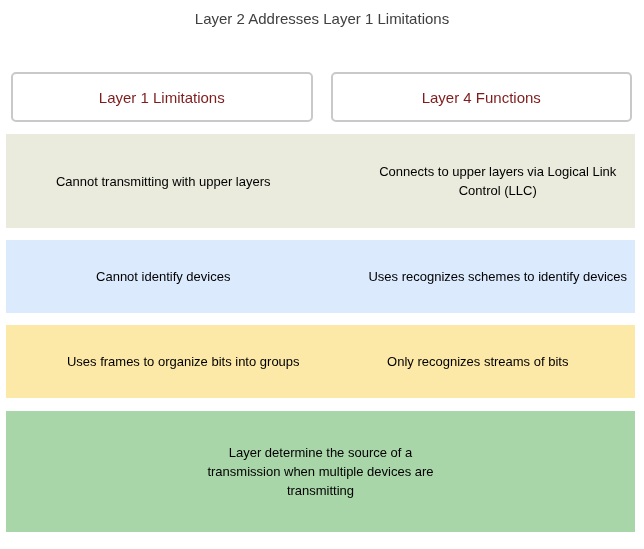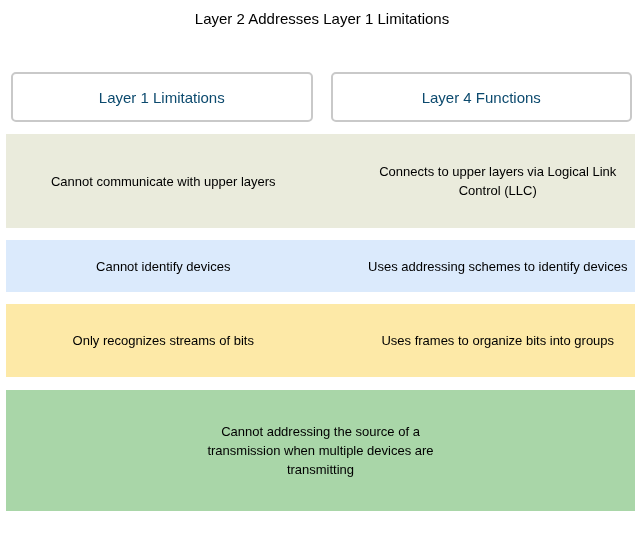--- a/index.html
+++ b/index.html
@@ -16,48 +16,48 @@
     background: #ffffff;
     overflow: hidden;
   }
   .diagram-title {
     margin: 0;
     padding-top: 10px;
     text-align: center;
     font-size: 15px;
     font-weight: 400;
     line-height: 18px;
-    color: #000000;
+    color: #404040;
   }
   .headers {
     display: flex;
     gap: 18px;
     margin: 44px 12px 0 11px;
   }
   .header-box {
     flex: 1 1 0;
     height: 46px;
     background: #ffffff;
     border: 2px solid #c9c9c9;
     border-radius: 5px;
     display: flex;
     align-items: center;
     justify-content: center;
     font-size: 15px;
-    color: #0c4a6e;
+    color: #7f1d1d;
   }
   .rows {
     margin: 0 9px 0 6px;
   }
   .row {
     display: flex;
     margin-top: 12px;
   }
   .row:nth-child(1) { height: 94px; }
-  .row:nth-child(2) { height: 52px; }
+  .row:nth-child(2) { height: 73px; }
   .row:nth-child(3) { height: 73px; margin-top: 12px; }
   .row:nth-child(4) { height: 121px; margin-top: 13px; }
   .cell {
     flex: 1 1 0;
     display: flex;
     align-items: center;
     justify-content: center;
     text-align: center;
     font-size: 13px;
     line-height: 19px;
@@ -80,45 +80,45 @@
     </div>
     <div class="header-box">
       <span>Layer 4 Functions</span>
     </div>
   </div>
 
   <div class="rows">
 
     <div class="row" style="background-color: rgb(234, 235, 220);">
       <div class="cell left">
-        <span class="cell-text">Cannot communicate with upper layers</span>
+        <span class="cell-text">Cannot transmitting with upper layers</span>
       </div>
       <div class="cell right">
         <span class="cell-text">Connects to upper layers via Logical Link Control (LLC)</span>
       </div>
     </div>
 
     <div class="row" style="background-color: rgb(219, 234, 252);">
       <div class="cell left">
         <span class="cell-text">Cannot identify devices</span>
       </div>
       <div class="cell right">
-        <span class="cell-text">Uses addressing schemes to identify devices</span>
+        <span class="cell-text">Uses recognizes schemes to identify devices</span>
       </div>
     </div>
 
     <div class="row" style="background-color: rgb(253, 233, 167);">
+      <div class="cell right">
+        <span class="cell-text">Uses frames to organize bits into groups</span>
+      </div>
       <div class="cell left">
         <span class="cell-text">Only recognizes streams of bits</span>
-      </div>
-      <div class="cell right">
-        <span class="cell-text">Uses frames to organize bits into groups</span>
       </div>
     </div>
 
     <div class="row" style="background-color: rgb(169, 214, 168);">
       <div class="cell left">
-        <span class="cell-text">Cannot addressing the source of a transmission when multiple devices are transmitting</span>
+        <span class="cell-text">Layer determine the source of a transmission when multiple devices are transmitting</span>
       </div>
     </div>
 
   </div>
 </div>
 
 </body></html>

